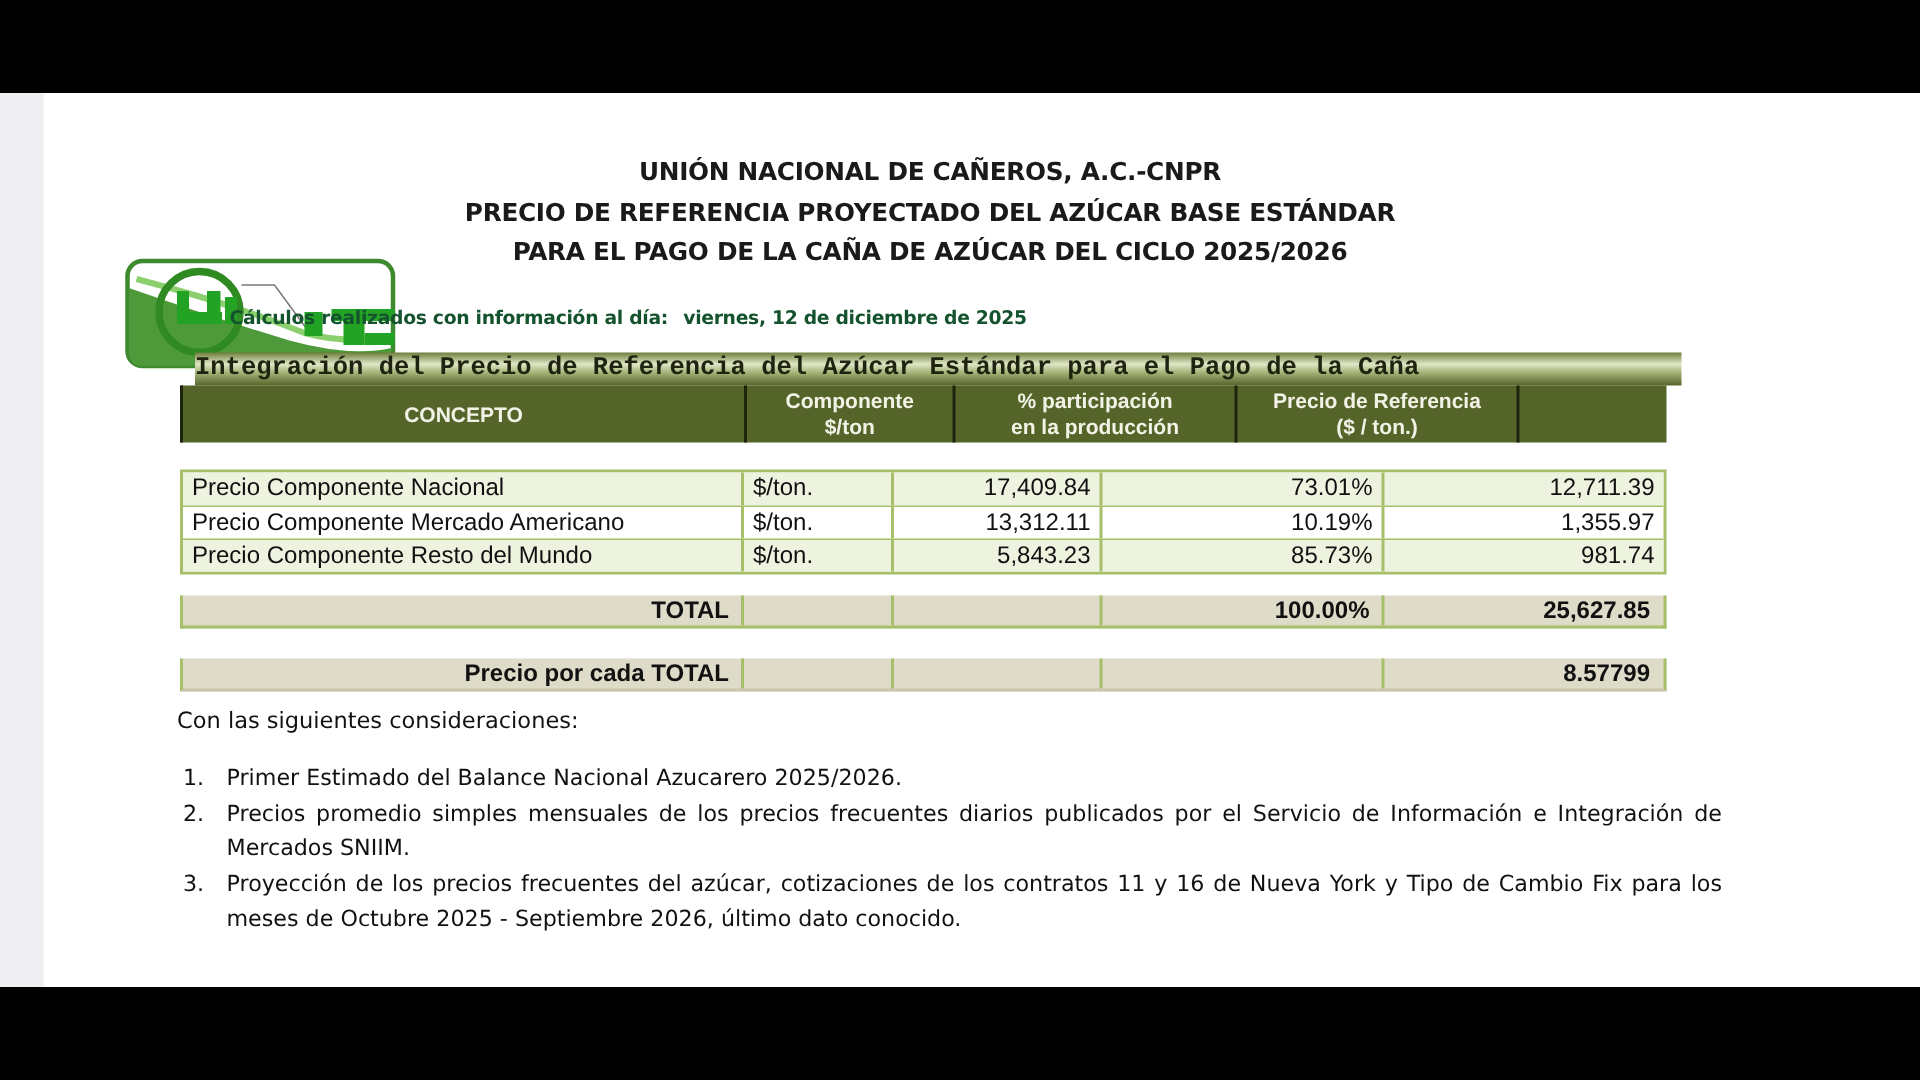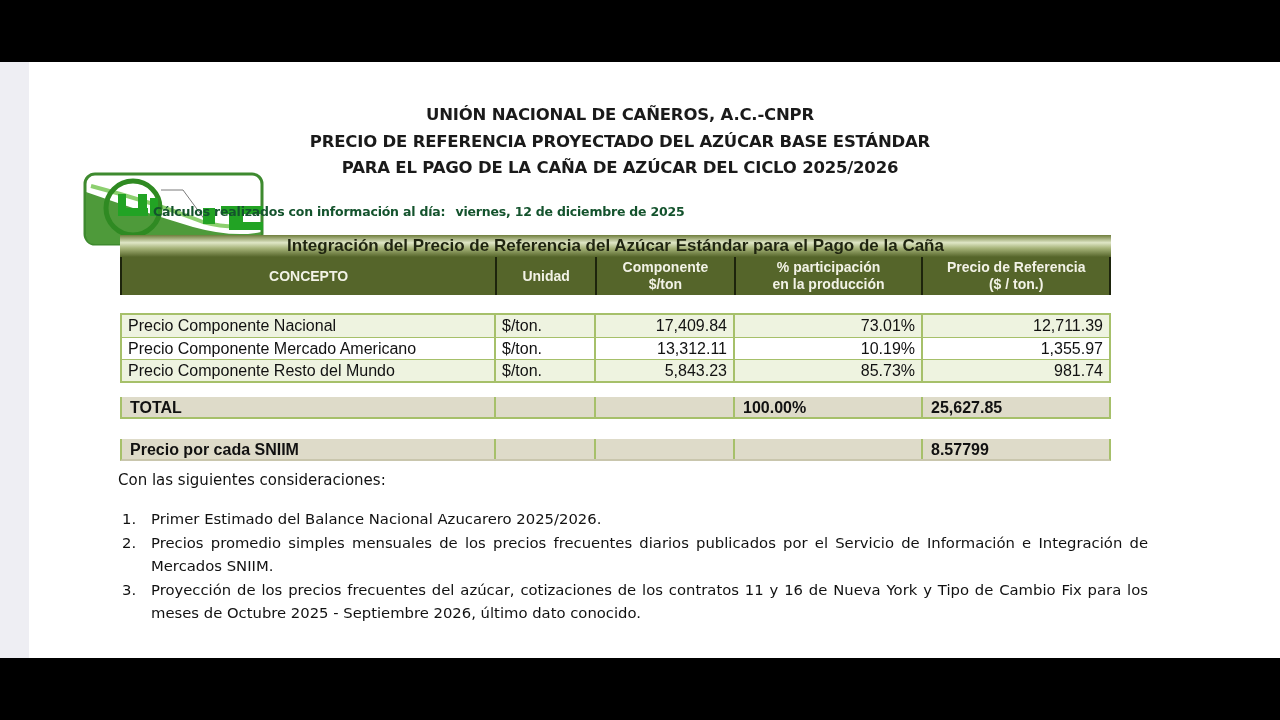--- a/index.html
+++ b/index.html
@@ -11,24 +11,24 @@
   .logo { position: absolute; left: 83px; top: 110px; width: 181px; height: 74px; }
 
   .title { position: absolute; left: 290px; width: 660px; text-align: center;
            font-family: "DejaVu Sans", sans-serif; font-weight: bold; font-size: 16.5px; color: #1a1a1a; letter-spacing: -0.2px; }
   .t1 { top: 43px; } .t2 { top: 70px; } .t3 { top: 96px; }
 
   .calc { position: absolute; left: 153px; top: 142px; font-family: "DejaVu Sans", sans-serif;
           font-weight: bold; font-size: 12.5px; color: #14532d; white-space: nowrap; letter-spacing: -0.2px; }
   .calc .date { margin-left: 6px; }
 
-  .tbl-title { position: absolute; left: 120px; top: 173px; width: 991px; height: 22px;
+  .tbl-title { position: absolute; left: 130px; top: 173px; width: 991px; height: 22px;
                background: linear-gradient(to bottom, #6f7d3c 0%, #dfe6c6 35%, #a7b47a 60%, #55652a 100%);
-               font-family: Liberation Sans, sans-serif; font-weight: bold; font-size: 17px; color: #1f2410;
-               text-align: center; line-height: 22px; }
+               font-family: Liberation Mono, monospace; font-weight: bold; font-size: 17px; color: #1f2410;
+               line-height: 22px; }
   .hdr { position: absolute; left: 120px; top: 195px; width: 991px; height: 38px; background: #55652a;
          display: flex; border-left: 2px solid #1d240c; }
   .hdr .c { color: #f2f2e6; font-family: "Liberation Sans", sans-serif; font-weight: bold; font-size: 14px;
             text-align: center; display: flex; align-items: center; justify-content: center; line-height: 17px;
             border-right: 2px solid #1d240c; }
 
   .col1 { width: 376px; } .col2 { width: 100px; } .col3 { width: 139px; } .col4 { width: 188px; } .col5 { width: 188px; }
 
   .rows { position: absolute; left: 120px; top: 251px; width: 991px; border: 2px solid #a6c06a; }
   .row { display: flex; height: 22px; font-family: "Liberation Sans", sans-serif; font-size: 16px; color: #111; }
@@ -37,22 +37,22 @@
   .row .c { border-right: 2px solid #a6c06a; line-height: 21px; padding: 0 6px; white-space: nowrap; overflow: hidden; }
   .row .c:last-child { border-right: none; }
   .row .txt { text-align: left; }
   .row .num { text-align: right; }
 
   .sum { position: absolute; left: 120px; width: 991px; height: 22px; display: flex; background: #dedbc9;
          border-left: 2px solid #a6c06a; border-right: 2px solid #a6c06a; border-bottom: 2px solid #a6c06a;
          font-family: "Liberation Sans", sans-serif; font-weight: bold; font-size: 16px; color: #111; }
   .sum .c { border-right: 2px solid #a6c06a; line-height: 22px; padding: 0 8px; white-space: nowrap; }
   .sum .c:last-child { border-right: none; }
-  .sum .center { text-align: left; }
-  .sum .num { }
+  .sum .center { text-align: right; }
+  .sum .num { text-align: right; }
   .total { top: 335px; }
   .karbe { top: 377px; border-bottom: 2px solid #c9c6ad; }
 
   .notes-intro { position: absolute; left: 118px; top: 409px; font-family: "DejaVu Sans", sans-serif; font-size: 15px; color: #111; }
   .notes { position: absolute; left: 122px; top: 445px; width: 1026px; font-family: "DejaVu Sans", sans-serif;
            font-size: 14.8px; color: #111; line-height: 23.5px; }
   .note { display: flex; }
   .note .n { width: 29px; flex: none; }
   .note .b { flex: 1; text-align: justify; }
 </style>
@@ -86,23 +86,20 @@
     <div class="calc">
       <span>Cálculos realizados con información al día:</span>
       <span class="date">viernes, 12 de diciembre de 2025</span>
     </div>
 
     <div class="tbl-title">Integración del Precio de Referencia del Azúcar Estándar para el Pago de la Caña</div>
 
     <div class="hdr">
       <div class="c col1">
           <span>CONCEPTO</span>
-        </div>
-      <div class="c col2">
-          <span>Unidad</span>
         </div>
       <div class="c col3">
         <div>
             <div>Componente</div>
             <div>$/ton</div>
           </div>
       </div>
       <div class="c col4">
         <div>
             <div>% participación</div>
@@ -143,21 +140,21 @@
 
     <div class="sum total">
       <div class="c col1 center" style="width:374px">TOTAL</div>
       <div class="c col2"></div>
       <div class="c col3"></div>
       <div class="c col4 num">100.00%</div>
       <div class="c col5 num" style="width:185px">25,627.85</div>
     </div>
 
     <div class="sum karbe">
-      <div class="c col1 center" style="width:374px">Precio por cada SNIIM</div>
+      <div class="c col1 center" style="width:374px">Precio por cada TOTAL</div>
       <div class="c col2"></div>
       <div class="c col3"></div>
       <div class="c col4"></div>
       <div class="c col5 num" style="width:185px">8.57799</div>
     </div>
 
     <div class="notes-intro">Con las siguientes consideraciones:</div>
     <div class="notes">
       <div class="note">
         <span class="n">1.</span>

